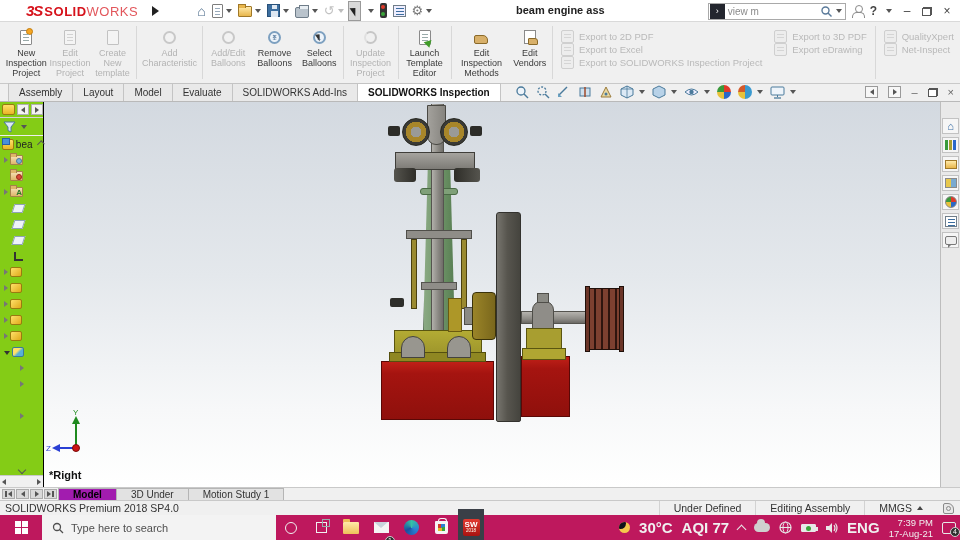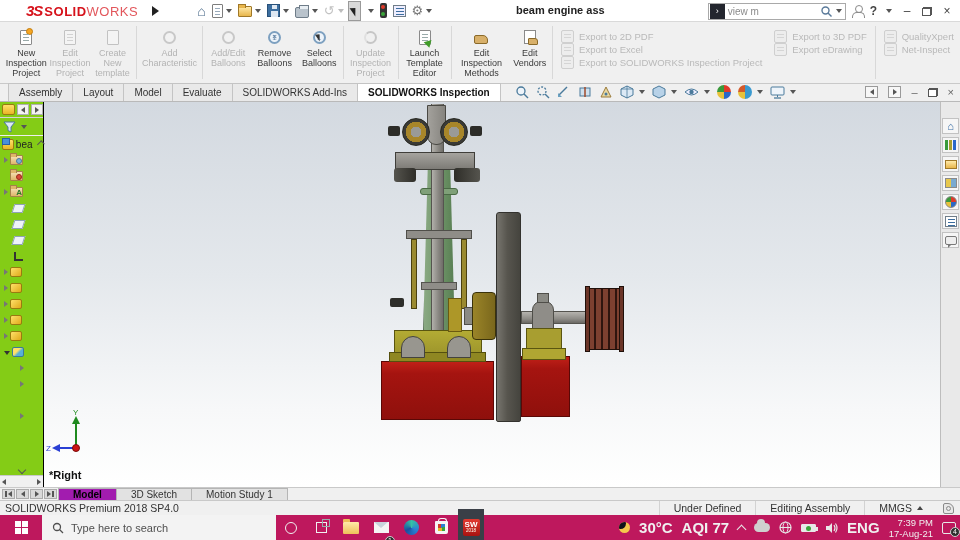--- a/index.html
+++ b/index.html
@@ -681,21 +681,21 @@
       </span>
     <span class="navbtn">
         <span class="nav-tri r"></span>
       </span>
     <span class="navbtn">
         <span class="nav-tri r"></span>
         <span class="nav-bar"></span>
       </span>
   </div>
   <div class="dtab active">Model</div>
-  <div class="dtab">3D Sketch</div>
+  <div class="dtab">3D Under</div>
   <div class="dtab">Motion Study 1</div>
 </div>
 
 <div class="statusbar">
   <span class="sb-left">SOLIDWORKS Premium 2018 SP4.0</span>
   <span class="sb-item">Under Defined</span>
   <span class="sb-item">Editing Assembly</span>
   <span class="sb-item">
       <span>MMGS</span>
       <span class="units-tri"></span>

